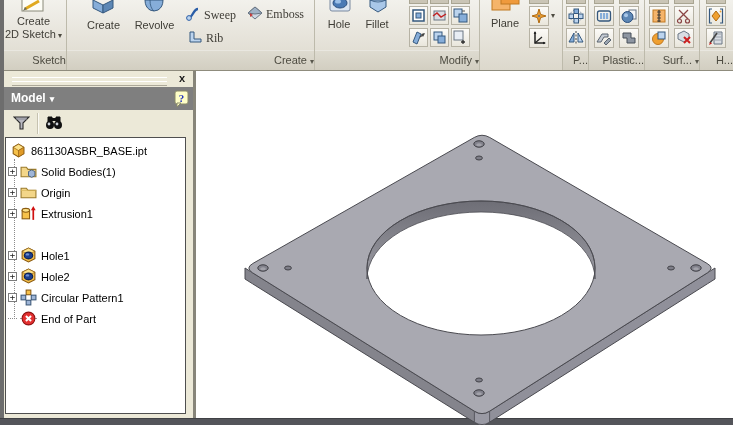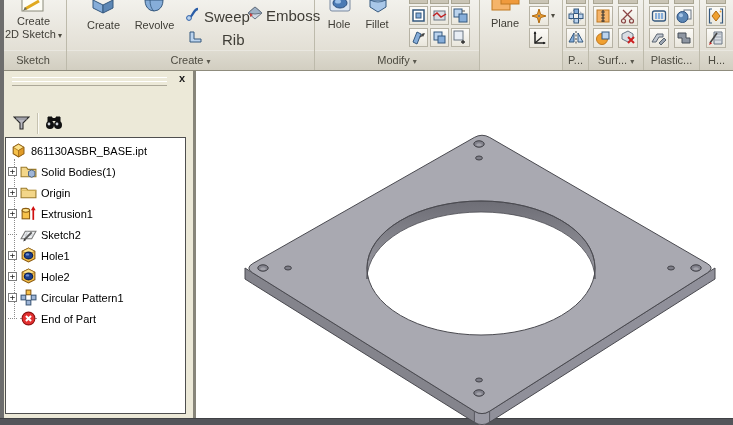--- a/index.html
+++ b/index.html
@@ -11,27 +11,27 @@
   
   .ribbon{
     position:absolute;top:0;left:0;width:733px;height:71px;z-index:2;
     background:linear-gradient(#f2f1ec 0%,#e6e3da 55%,#dcd8cc 100%);
     border-bottom:1px solid #8f8c7d;display:flex;box-sizing:border-box;
   }
   .rpanel{position:relative;height:70px;box-sizing:border-box;border-right:1px solid #bdbaab;}
   .rpanel:first-child{border-left:none;}
   .rpanel-title{
     position:absolute;left:0;right:0;bottom:0;height:19px;line-height:18px;
-    text-align:center;font-size:11px;color:#4d4b41;
+    text-align:right;font-size:11px;color:#4d4b41;
     background:linear-gradient(#dedbd0,#d2cec1);
     border-top:1px solid #e9e7e0;white-space:nowrap;overflow:hidden;
   }
   .rpanel-title .arr{font-size:8px;color:#5a584e;margin-left:3px;}
   .biglabel{position:absolute;font-size:11px;color:#3f3d36;text-align:center;white-space:nowrap;}
-  .smalllabel{position:absolute;font-size:15px;color:#3f3d36;white-space:nowrap;}
+  .smalllabel{position:absolute;font-size:12px;color:#3f3d36;white-space:nowrap;font-family:Liberation Serif, serif;}
   .smbtn{
     position:absolute;width:19px;height:19px;box-sizing:border-box;
     border:1px solid #b6b2a4;background:linear-gradient(#fcfbf8,#e9e6dc);
     display:flex;align-items:center;justify-content:center;
   }
   .sliver{
     position:absolute;top:0;height:4px;box-sizing:border-box;
     background:#cac5b6;border:1px solid #a9a592;border-top:none;
   }
   .cutbig{position:absolute;top:0;}
@@ -107,21 +107,21 @@
       <svg class="cutbig" style="left:119px;top:6px" width="15" height="15">
         <path d="M2 12 C7 12 7 3 12 3" fill="none" stroke="#2b5ea7" stroke-width="2.4"></path>
         <circle cx="3" cy="12" r="2.4" fill="#bcd4ee" stroke="#2b5ea7"></circle>
       </svg>
       <div class="smalllabel" style="left:137px;top:8px">Sweep</div>
     </div>
     <div>
       <svg class="cutbig" style="left:121px;top:30px" width="15" height="15">
         <path d="M2 2 L2 12 L13 12 L13 9 L6 9 L6 2 Z" fill="#bcd4ee" stroke="#35587e"></path>
       </svg>
-      <div class="smalllabel" style="left:155px;top:31px">Rib</div>
+      <div class="smalllabel" style="left:139px;top:31px">Rib</div>
     </div>
     <div>
       <svg class="cutbig" style="left:180px;top:5px" width="16" height="16">
         <polygon points="8,2 15,8 8,14 1,8" fill="#cdd6e2" stroke="#6a7684"></polygon>
         <polygon points="8,2 15,8 8,9 1,8" fill="#9fb2c6" stroke="#6a7684"></polygon>
         <polygon points="3,8 6,10 3,12" fill="#c23b3b"></polygon>
       </svg>
       <div class="smalllabel" style="left:199px;top:7px">Emboss</div>
     </div>
     <div class="rpanel-title"><span>Create</span><span class="arr">▾</span></div>
@@ -230,20 +230,52 @@
     <div class="smbtn" style="left:3px;top:28px;width:20px;height:20px">
       <svg width="16" height="16">
         <polygon points="1,12 6,3 6,12" fill="#86add9" stroke="#35587e"></polygon>
         <polygon points="15,12 10,3 10,12" fill="#bcd4ee" stroke="#35587e"></polygon>
         <line x1="8" y1="1" x2="8" y2="15" stroke="#444" stroke-dasharray="2 1.5"></line>
       </svg>
     </div>
     <div class="rpanel-title"><span>P...</span></div>
   </div>
 
+  <div class="rpanel" style="width:56px">
+    <div class="sliver" style="left:5px;width:20px"></div>
+    <div class="sliver" style="left:30px;width:20px"></div>
+    <div class="smbtn" style="left:5px;top:6px;width:20px;height:20px">
+      <svg width="16" height="16">
+        <rect x="1.5" y="3" width="13" height="10" rx="2" fill="none" stroke="#35587e" stroke-width="1.3"></rect>
+        <rect x="4" y="5" width="2.2" height="6" fill="#86add9"></rect>
+        <rect x="7" y="5" width="2.2" height="6" fill="#86add9"></rect>
+        <rect x="10" y="5" width="2.2" height="6" fill="#86add9"></rect>
+      </svg>
+    </div>
+    <div class="smbtn" style="left:30px;top:6px;width:20px;height:20px">
+      <svg width="16" height="16">
+        <rect x="8" y="2" width="7" height="9" fill="#f4f6f8" stroke="#6a7684"></rect>
+        <circle cx="6.5" cy="9" r="5.5" fill="#5d87b5" stroke="#2b4f7e"></circle>
+        <circle cx="5" cy="7.2" r="2" fill="#a9c7e8"></circle>
+      </svg>
+    </div>
+    <div class="smbtn" style="left:5px;top:28px;width:20px;height:20px">
+      <svg width="16" height="16">
+        <polygon points="1,12 6,4 12,4 12,7 8,7 5,12" fill="#c3c9d2" stroke="#5a6470"></polygon>
+        <polygon points="8,13 13,8 15,10 10,15" fill="#9aa4b0" stroke="#5a6470"></polygon>
+      </svg>
+    </div>
+    <div class="smbtn" style="left:30px;top:28px;width:20px;height:20px">
+      <svg width="16" height="16">
+        <path d="M2 3 L10 3 L10 8 L14 8 L14 13 L6 13 L6 8 L2 8 Z" fill="#8e96a2" stroke="#464e58"></path>
+      </svg>
+    </div>
+    <div class="rpanel-title"><span>Plastic...</span></div>
+  </div>
+
   <div class="rpanel" style="width:55px">
     <div class="sliver" style="left:4px;width:20px"></div>
     <div class="sliver" style="left:29px;width:20px"></div>
     <div class="smbtn" style="left:4px;top:6px;width:20px;height:20px">
       <svg width="16" height="16">
         <rect x="2" y="2" width="12" height="12" fill="#f5b46a" stroke="#c07820"></rect>
         <line x1="8" y1="2" x2="8" y2="14" stroke="#333" stroke-width="1.2"></line>
         <path d="M6 4 L10 4 M6 7 L10 7 M6 10 L10 10 M6 13 L10 13" stroke="#333" stroke-width="0.8"></path>
       </svg>
     </div>
@@ -263,52 +295,20 @@
     </div>
     <div class="smbtn" style="left:29px;top:28px;width:20px;height:20px">
       <svg width="16" height="16">
         <polygon points="2,4 8,1 13,4 13,9 8,12 2,9" fill="#d9dde3" stroke="#6a7684"></polygon>
         <path d="M8 7 L14 13 M14 7 L8 13" stroke="#cc2020" stroke-width="2"></path>
       </svg>
     </div>
     <div class="rpanel-title"><span>Surf...</span><span class="arr">▾</span></div>
   </div>
 
-  <div class="rpanel" style="width:56px">
-    <div class="sliver" style="left:5px;width:20px"></div>
-    <div class="sliver" style="left:30px;width:20px"></div>
-    <div class="smbtn" style="left:5px;top:6px;width:20px;height:20px">
-      <svg width="16" height="16">
-        <rect x="1.5" y="3" width="13" height="10" rx="2" fill="none" stroke="#35587e" stroke-width="1.3"></rect>
-        <rect x="4" y="5" width="2.2" height="6" fill="#86add9"></rect>
-        <rect x="7" y="5" width="2.2" height="6" fill="#86add9"></rect>
-        <rect x="10" y="5" width="2.2" height="6" fill="#86add9"></rect>
-      </svg>
-    </div>
-    <div class="smbtn" style="left:30px;top:6px;width:20px;height:20px">
-      <svg width="16" height="16">
-        <rect x="8" y="2" width="7" height="9" fill="#f4f6f8" stroke="#6a7684"></rect>
-        <circle cx="6.5" cy="9" r="5.5" fill="#5d87b5" stroke="#2b4f7e"></circle>
-        <circle cx="5" cy="7.2" r="2" fill="#a9c7e8"></circle>
-      </svg>
-    </div>
-    <div class="smbtn" style="left:5px;top:28px;width:20px;height:20px">
-      <svg width="16" height="16">
-        <polygon points="1,12 6,4 12,4 12,7 8,7 5,12" fill="#c3c9d2" stroke="#5a6470"></polygon>
-        <polygon points="8,13 13,8 15,10 10,15" fill="#9aa4b0" stroke="#5a6470"></polygon>
-      </svg>
-    </div>
-    <div class="smbtn" style="left:30px;top:28px;width:20px;height:20px">
-      <svg width="16" height="16">
-        <path d="M2 3 L10 3 L10 8 L14 8 L14 13 L6 13 L6 8 L2 8 Z" fill="#8e96a2" stroke="#464e58"></path>
-      </svg>
-    </div>
-    <div class="rpanel-title"><span>Plastic...</span></div>
-  </div>
-
   <div class="rpanel" style="width:33px;border-right:none">
     <div class="sliver" style="left:6px;width:20px"></div>
     <div class="smbtn" style="left:6px;top:6px;width:20px;height:20px">
       <svg width="16" height="16">
         <path d="M4 1 L1.5 1 L1.5 15 L4 15 M12 1 L14.5 1 L14.5 15 L12 15" fill="none" stroke="#35587e" stroke-width="1.2"></path>
         <polygon points="8,3 12,8 8,13 4,8" fill="#f0a030" stroke="#b06a10"></polygon>
         <circle cx="12.5" cy="3.5" r="0.9" fill="#f0a030"></circle>
       </svg>
     </div>
     <div class="smbtn" style="left:6px;top:28px;width:20px;height:20px">
@@ -323,20 +323,28 @@
   </div>
 </div>
 
 <div class="browser">
   <div>
     <div class="grabline" style="top:6px"></div>
     <div class="grabline" style="top:10px"></div>
   </div>
   <span class="close-x">x</span>
 
+  <div class="bheader">
+    <span>Model</span><span class="arr">▾</span>
+    <svg class="helpicon" viewBox="0 0 15 17">
+      <rect x="1" y="1" width="13" height="13" rx="2" fill="#ffffc8" stroke="#8a8a6a"></rect>
+      <polygon points="3,13 3,17 7,13" fill="#ffffc8" stroke="#8a8a6a"></polygon>
+      <text x="7.5" y="11.5" font-size="11" font-weight="bold" fill="#2233bb" text-anchor="middle" font-family="Liberation Serif,serif">?</text>
+    </svg>
+  </div>
 
   <div class="btoolbar">
     <svg style="position:absolute;left:9px;top:5px" width="17" height="17">
       <polygon points="1,2 16,2 10,8 10,14 7,14 7,8" fill="#b9b9c2" stroke="#2a2a2a" stroke-width="1.1"></polygon>
       <line x1="3" y1="4" x2="14" y2="4" stroke="#8a8a92" stroke-width="1"></line>
     </svg>
     <div class="btb-sep"></div>
     <svg style="position:absolute;left:40px;top:4px" width="20" height="18">
       <path d="M4 3 L8 3 L8 8 L4 8 Z M12 3 L16 3 L16 8 L12 8 Z" fill="#111" stroke="#111"></path>
       <rect x="8" y="4" width="4" height="3" fill="#111"></rect>
@@ -381,30 +389,20 @@
       <span class="exp">+</span>
       <svg class="ticon" width="17" height="17" viewBox="0 0 16 16">
         <rect x="2" y="5" width="7" height="8" fill="#f6c14a" stroke="#8a5a10"></rect>
         <ellipse cx="5.5" cy="5" rx="3.5" ry="1.8" fill="#fde289" stroke="#8a5a10"></ellipse>
         <line x1="12.5" y1="14" x2="12.5" y2="4" stroke="#d01010" stroke-width="1.6"></line>
         <polygon points="12.5,1 10.3,5 14.7,5" fill="#d01010"></polygon>
       </svg>
       <span class="tlabel">Extrusion1</span>
     </div>
 
-    <div class="trow" style="top:86px">
-      <span class="dash"></span>
-      <svg class="ticon" width="17" height="17" viewBox="0 0 16 16">
-        <polygon points="1,12 5,5 15,5 11,12" fill="#eef0f2" stroke="#777"></polygon>
-        <path d="M4 8.5 L13 8.5 M7 5 L4.5 12" stroke="#b8bcc2" stroke-width="0.7"></path>
-        <line x1="4" y1="13" x2="11" y2="6" stroke="#555" stroke-width="1.8"></line>
-        <polygon points="3,14.5 5.5,13.5 4,12" fill="#333"></polygon>
-      </svg>
-      <span class="tlabel">Sketch2</span>
-    </div>
 
     <div class="trow" style="top:107px">
       <span class="exp">+</span>
       <svg class="ticon" width="17" height="17" viewBox="0 0 16 16">
         <polygon points="2,4 8,1 14,4 14,11 8,14 2,11" fill="#f6c14a" stroke="#8a5a10"></polygon>
         <polygon points="2,4 8,7 14,4 8,1" fill="#fde289" stroke="#8a5a10" stroke-width="0.6"></polygon>
         <ellipse cx="8" cy="8" rx="4" ry="3.2" fill="#1c3e8c" stroke="#0a1e50"></ellipse>
         <ellipse cx="7" cy="7" rx="1.6" ry="1.1" fill="#6f8fd0"></ellipse>
       </svg>
       <span class="tlabel">Hole1</span>

